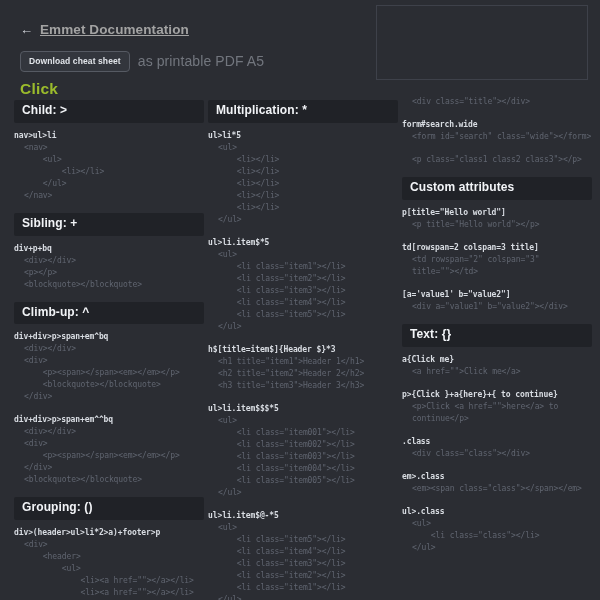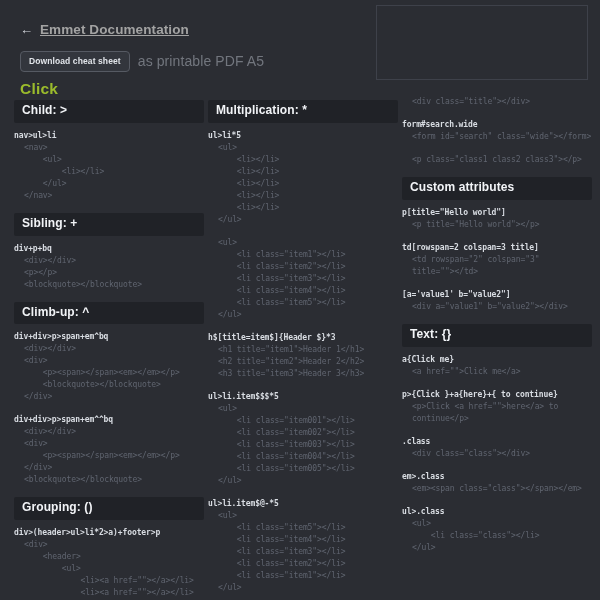--- a/index.html
+++ b/index.html
@@ -218,20 +218,21 @@
           <div class="abbr">ul&gt;li*5</div>
           <div class="out">&lt;ul&gt;
     &lt;li&gt;&lt;/li&gt;
     &lt;li&gt;&lt;/li&gt;
     &lt;li&gt;&lt;/li&gt;
     &lt;li&gt;&lt;/li&gt;
     &lt;li&gt;&lt;/li&gt;
 &lt;/ul&gt;</div>
         </div>
         <div class="entry">
+          <div class="abbr">ul&gt;li.item$*5</div>
           <div class="out">&lt;ul&gt;
     &lt;li class="item1"&gt;&lt;/li&gt;
     &lt;li class="item2"&gt;&lt;/li&gt;
     &lt;li class="item3"&gt;&lt;/li&gt;
     &lt;li class="item4"&gt;&lt;/li&gt;
     &lt;li class="item5"&gt;&lt;/li&gt;
 &lt;/ul&gt;</div>
         </div>
         <div class="entry">
           <div class="abbr">h$[title=item$]{Header $}*3</div>

